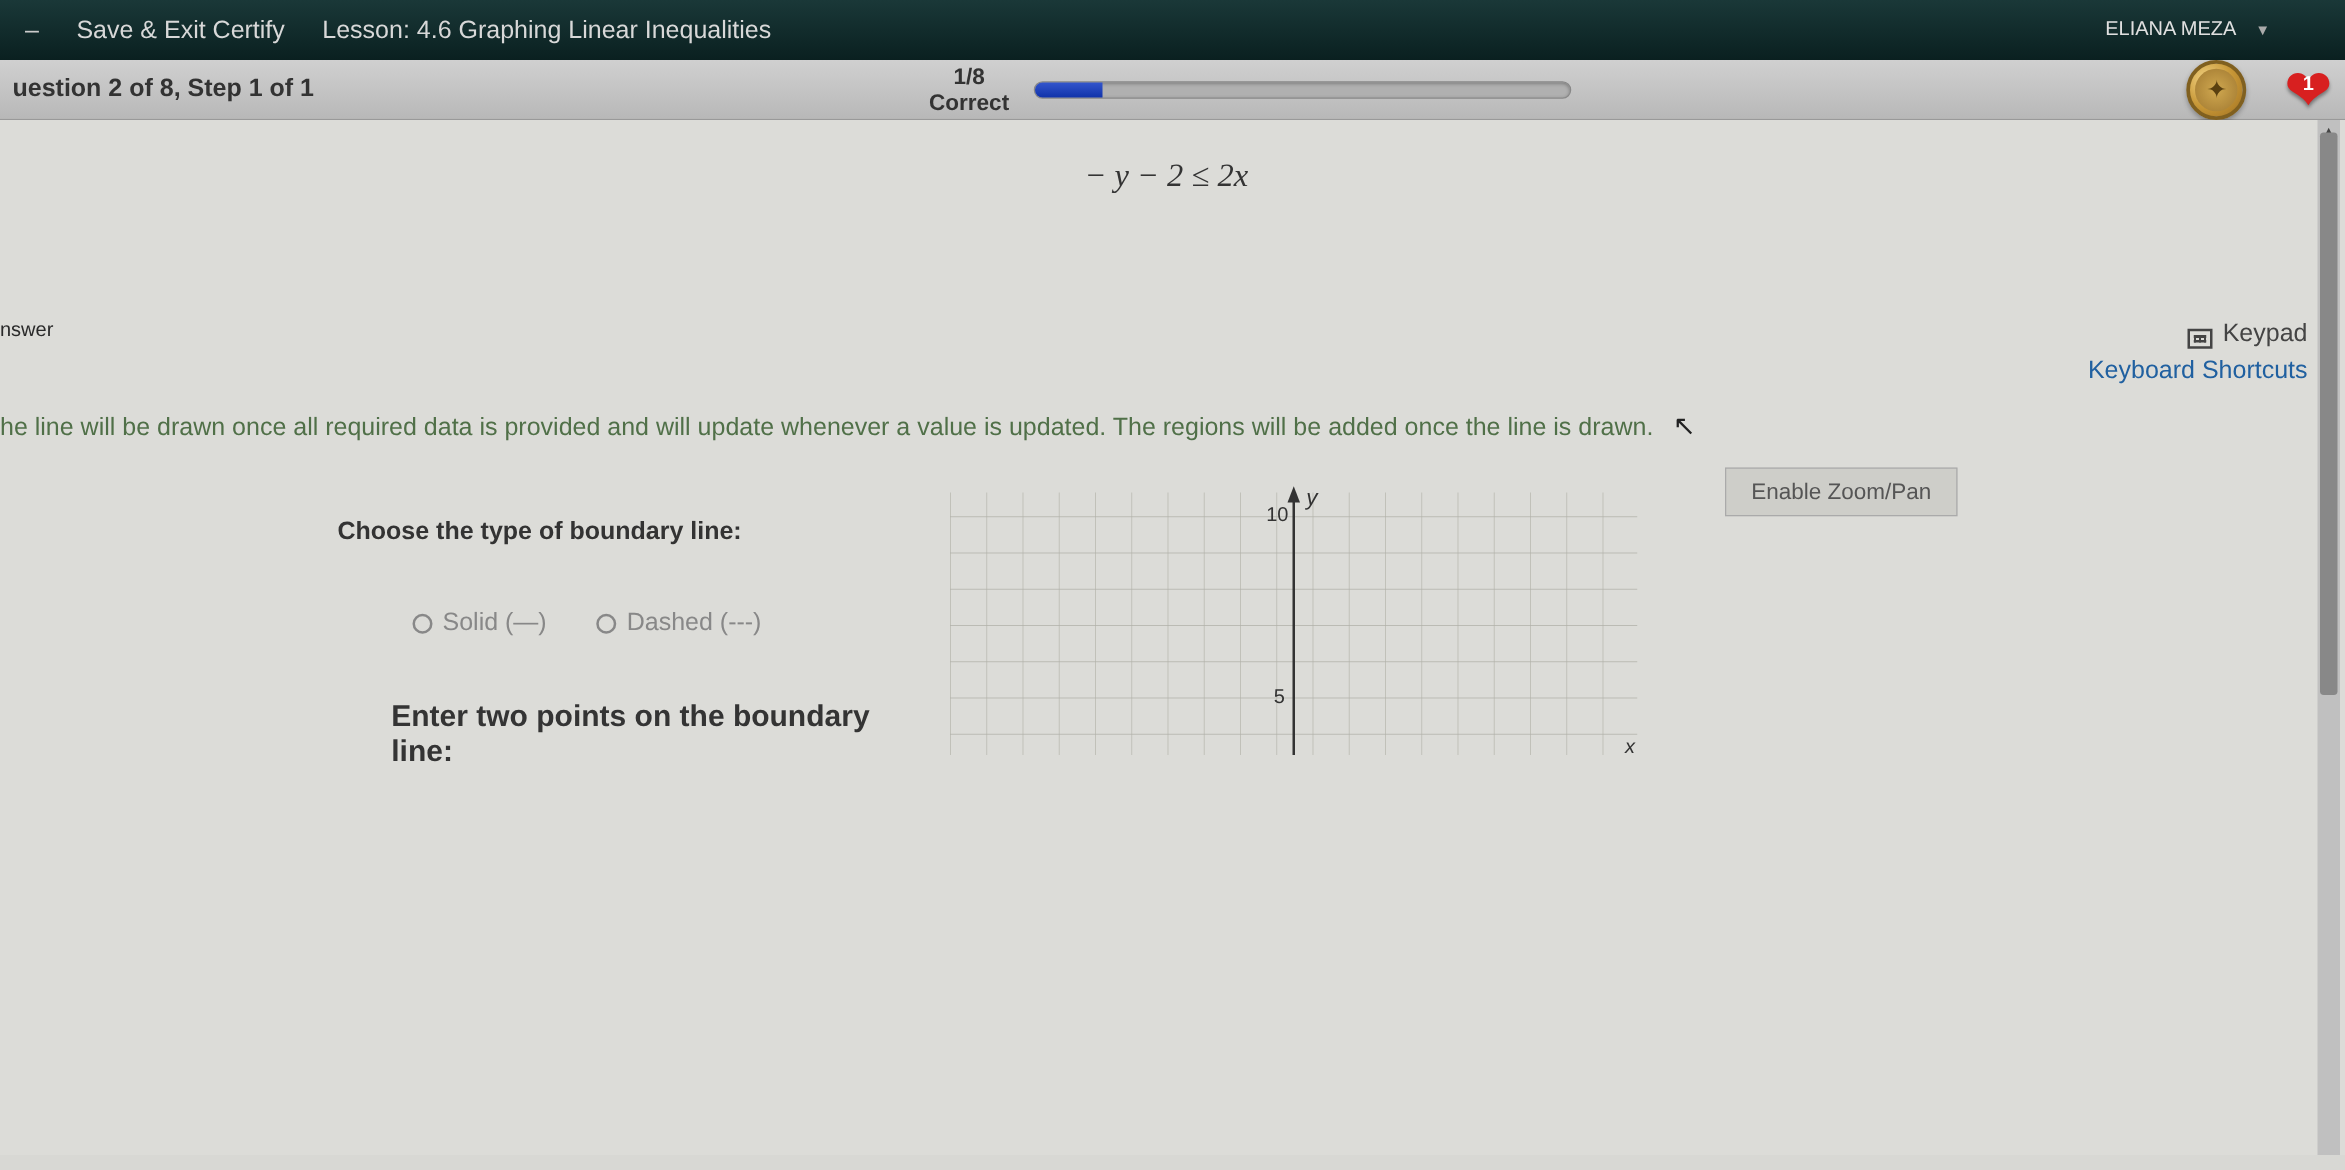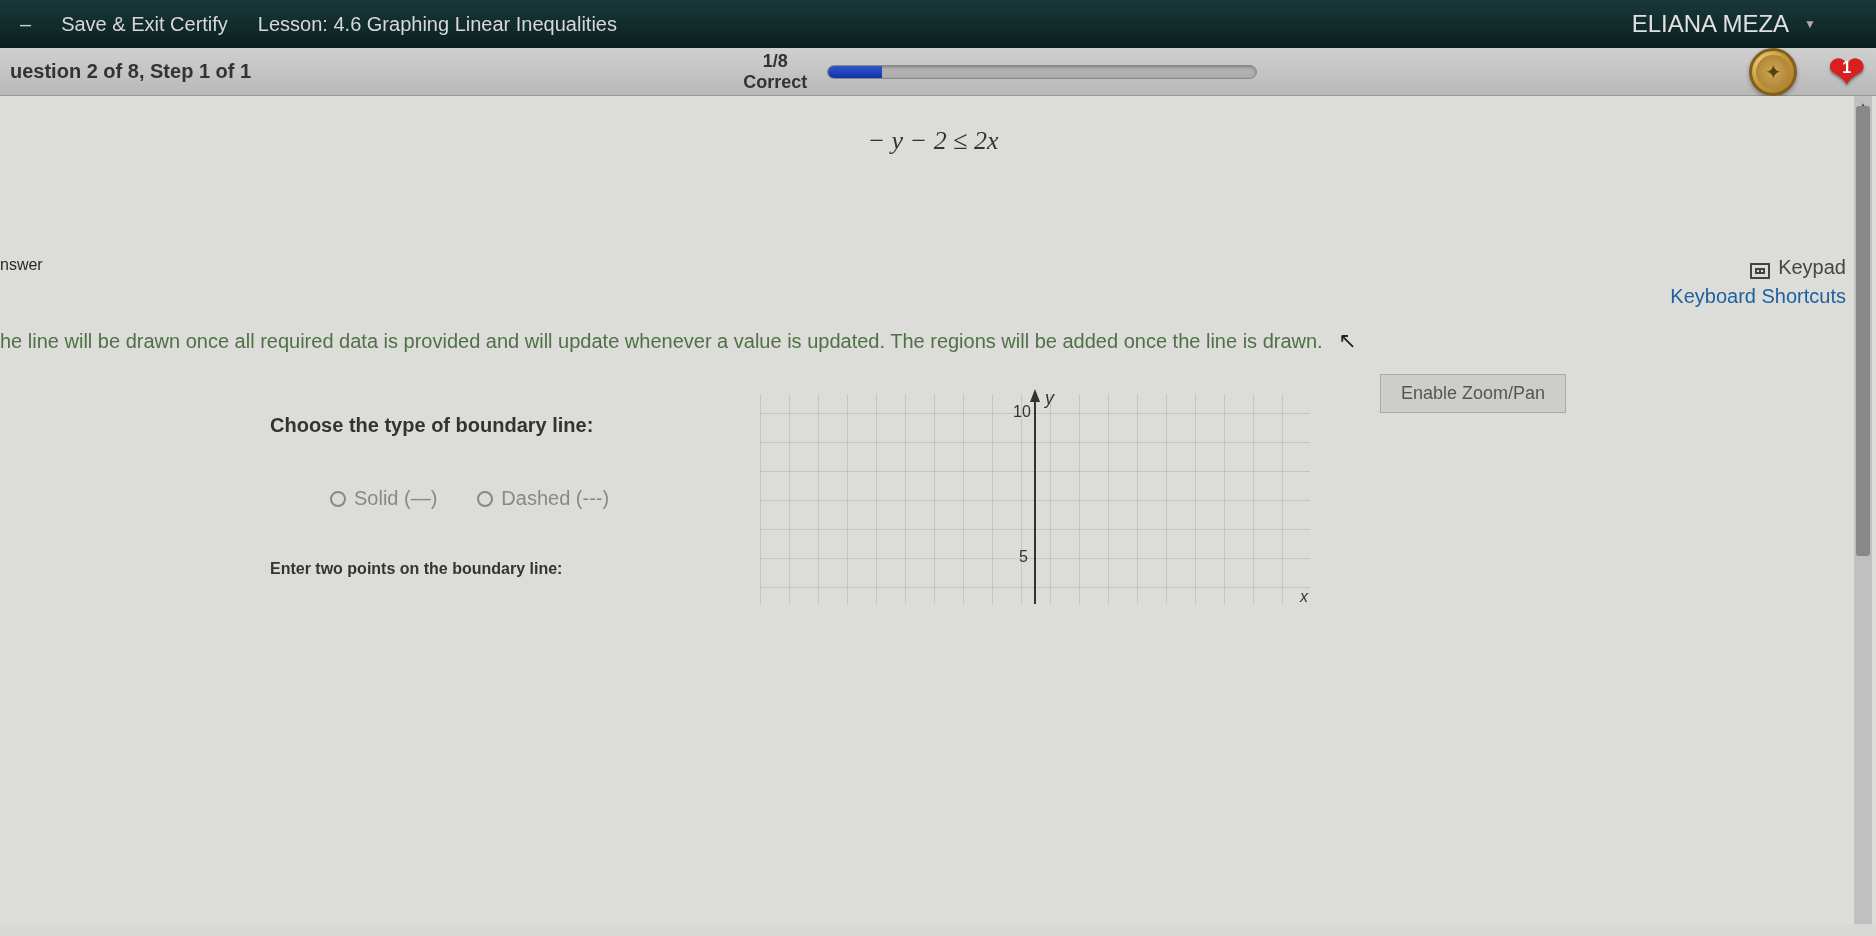--- a/index.html
+++ b/index.html
@@ -38,21 +38,21 @@
       font-size: 20px;
       color: #d8d8d8;
     }
     .top-bar-right {
       display: flex;
       align-items: center;
       gap: 15px;
       margin-right: 40px;
     }
     .user-name {
-      font-size: 24px;
+      font-size: 16px;
       color: #e0e0e0;
       text-align: right;
     }
     .dropdown-arrow {
       color: #aaa;
       font-size: 12px;
     }
     .progress-bar-area {
       background: linear-gradient(to bottom, #d0d0d0, #b8b8b8);
       height: 48px;
@@ -263,24 +263,25 @@
       color: #888;
       cursor: pointer;
     }
     .radio-circle {
       width: 16px;
       height: 16px;
       border: 2px solid #888;
       border-radius: 50%;
     }
     .points-title {
-      font-size: 16px;
+      font-size: 24px;
       font-weight: bold;
       color: #343434;
       margin-bottom: 30px;
+      margin-left: 43px;
     }
     .graph-svg {
       width: 550px;
       height: 220px;
     }
     .scrollbar {
       position: absolute;
       right: 4px;
       top: 0;
       width: 18px;

